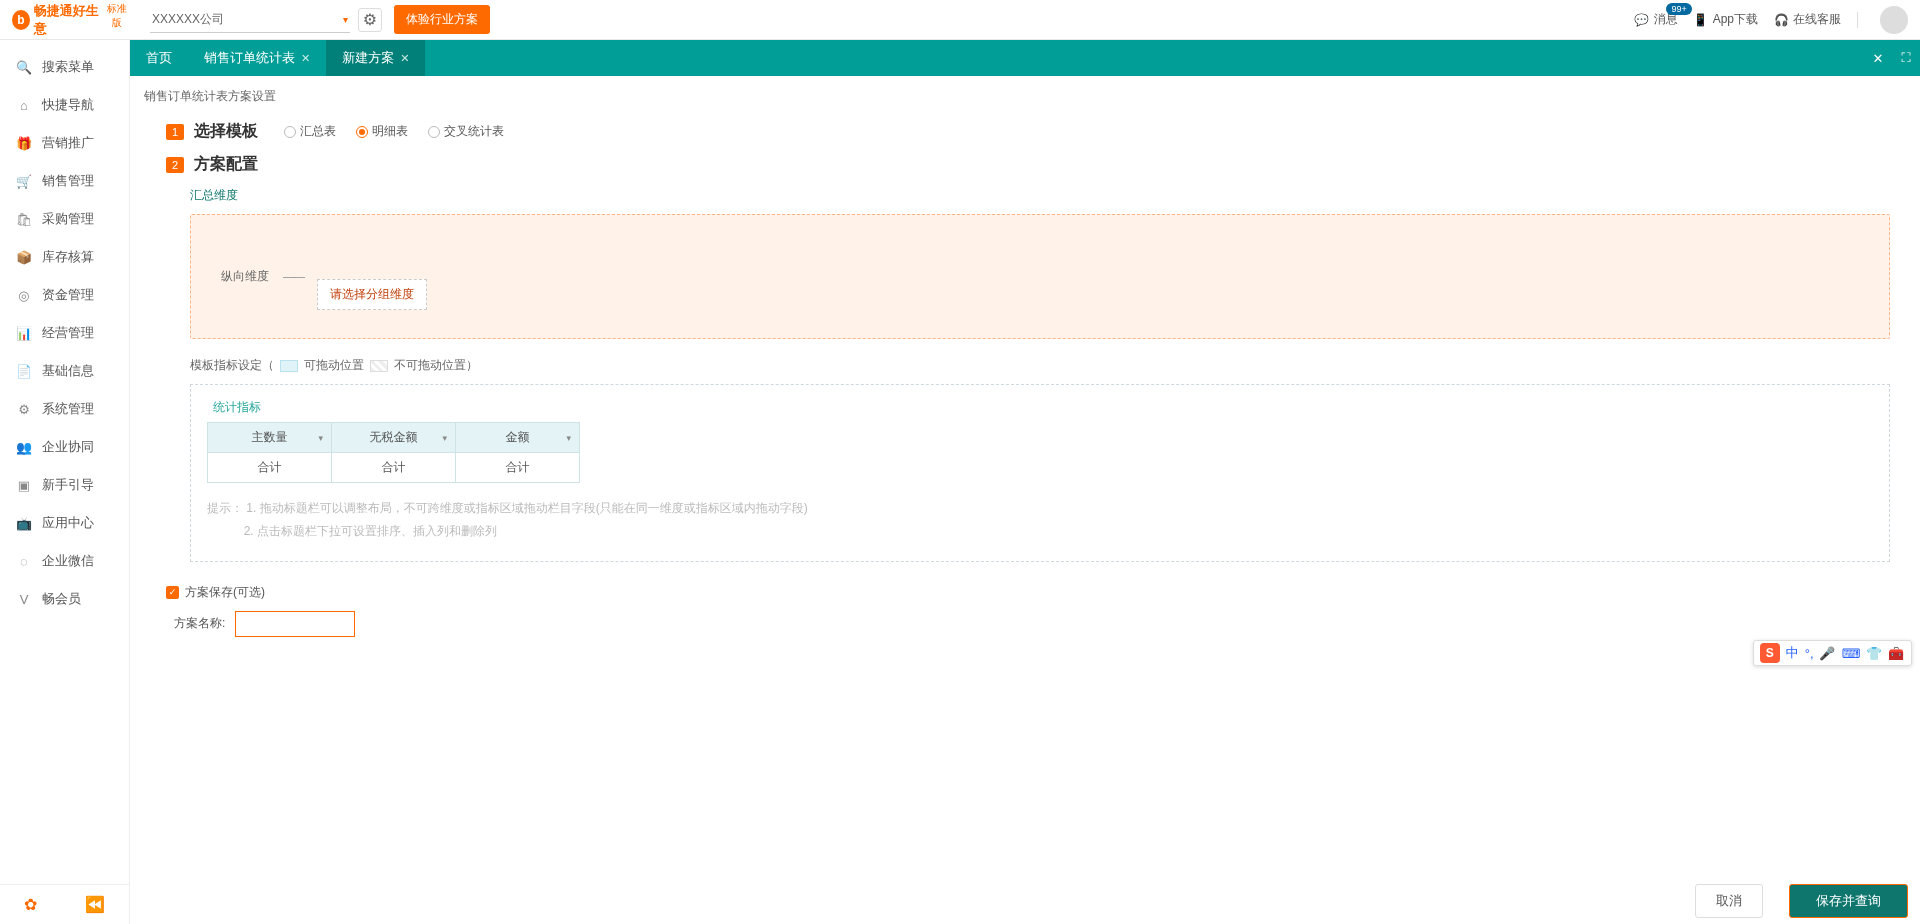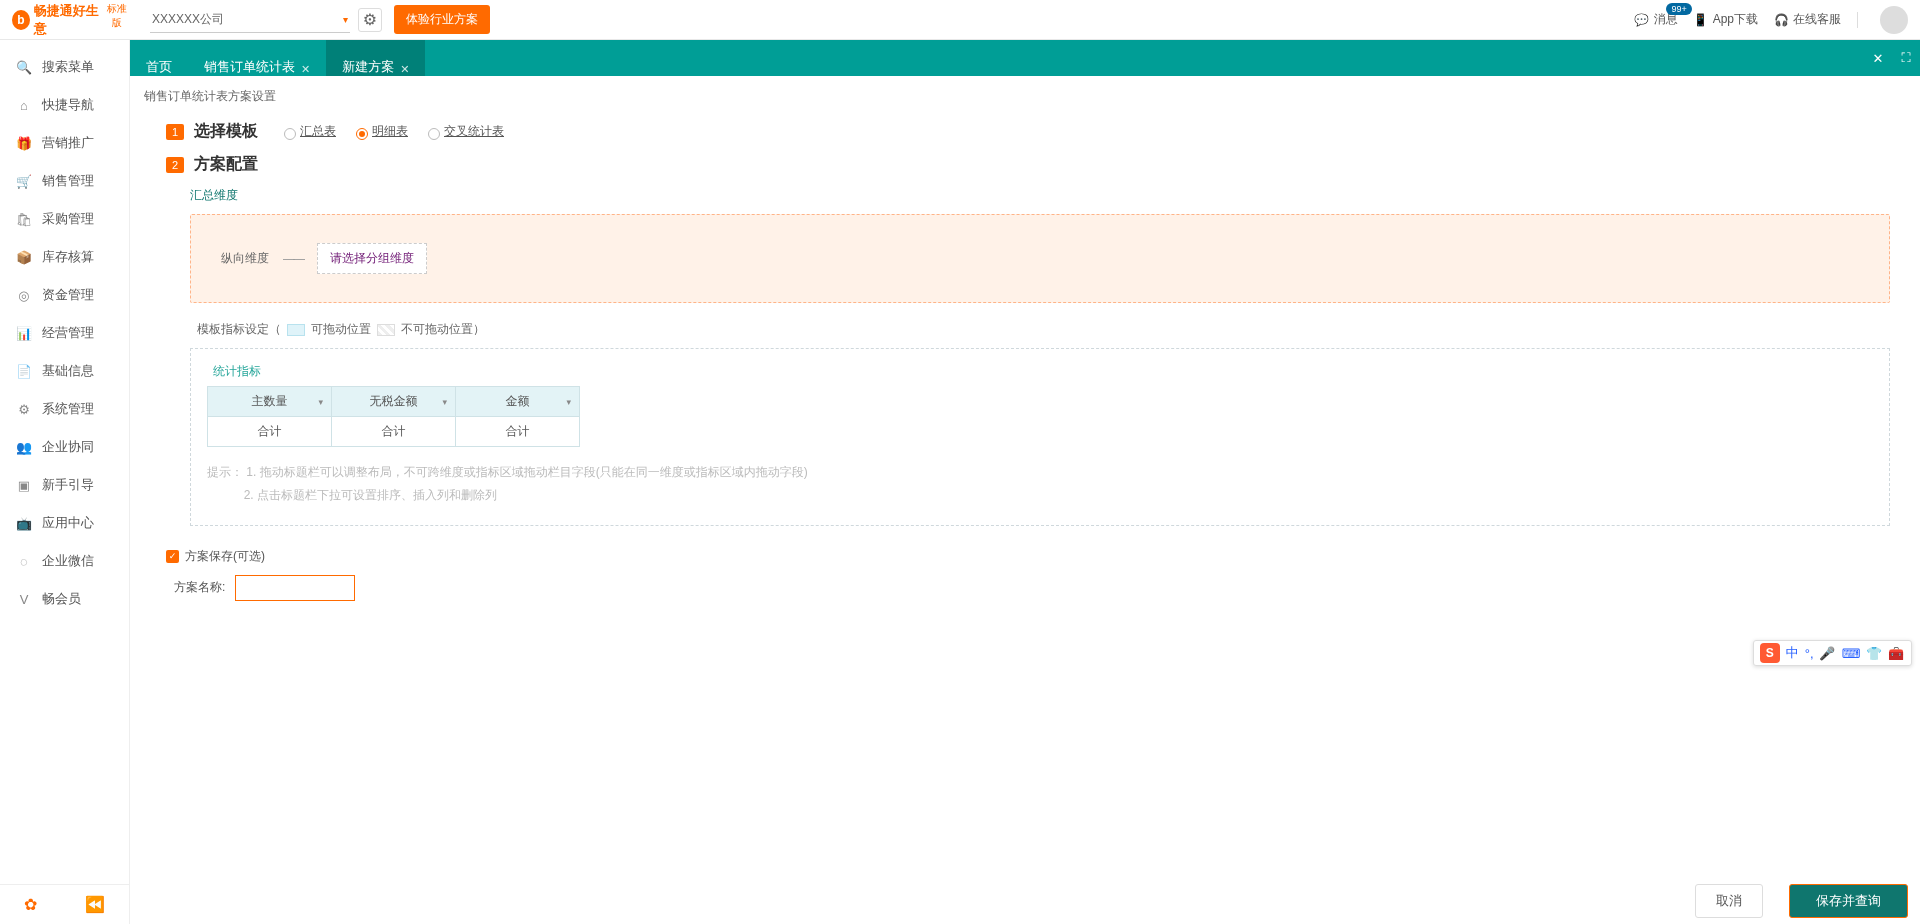--- a/index.html
+++ b/index.html
@@ -25,48 +25,48 @@
     
     .layout { display: flex; height: calc(100% - 40px); }
     .sidebar { width: 130px; border-right: 1px solid #eee; background:#fff; display:flex; flex-direction:column;}
     .sidebar .nav { flex:1; padding-top:8px;}
     .sidebar .nav-item { display:flex; align-items:center; gap:10px; padding: 10px 16px; font-size: 13px; color:#555;}
     .sidebar .nav-item .ic { width:16px; height:16px; display:flex; align-items:center; justify-content:center; color:#888;}
     .sidebar-bottom { height:40px; border-top:1px solid #eee; display:flex; align-items:center; justify-content:space-around; color:#ff6a00;}
 
     .main { flex:1; display:flex; flex-direction:column; background:#f0f2f5; position:relative;}
     .tabs-bar { height:36px; background:#009e96; display:flex; align-items:stretch; color:#fff; font-size:13px;}
-    .tab { padding: 0 16px; display:flex; align-items:flex-end; gap:6px; }
+    .tab { padding: 0 16px; display:flex; align-items:center; gap:6px; }
     .tab.active { background:#008078; }
     .tab .close { font-size:11px; opacity:.8;}
     .tabs-right { margin-left:auto; display:flex; align-items:center;}
     .tabs-right .tbtn { width:28px; display:flex; align-items:center; justify-content:center; height:100%;}
 
     .page { flex:1; background:#fff; margin:0; padding: 12px 30px 0 12px; overflow:auto; position:relative;}
     .page-title { font-size:12px; color:#666; margin-bottom:16px; margin-left:2px;}
 
     .step-row { display:flex; align-items:center; gap:10px; margin: 8px 0 12px 24px;}
     .step-badge { background:#ff6a00; color:#fff; font-size:11px; width:18px; height:16px; display:flex;align-items:center;justify-content:center; border-radius:2px;}
     .step-label { font-size:16px; color:#333; font-weight:bold;}
     .radio-group { display:flex; gap:20px; margin-left:16px; font-size:12px; color:#555;}
-    .radio-item { display:flex; align-items:flex-end; gap:4px;text-decoration:underline;}
+    .radio-item { display:flex; align-items:center; gap:4px;}
     .radio-circle { width:12px;height:12px;border:1px solid #bbb;border-radius:50%; display:flex;align-items:center;justify-content:center;}
     .radio-item.sel .radio-circle { border-color:#ff6a00;}
     .radio-item.sel .radio-circle::after { content:""; width:6px;height:6px;background:#ff6a00;border-radius:50%;}
 
     .section-body { margin-left:48px; }
     .sub-title { font-size:12px; color:#0f766e; margin:8px 0 10px 0;}
 
     .peach-box { border:1px dashed #ffb488; background:#fff2e8; padding:28px 30px; border-radius:2px;}
     .dim-row { display:flex; align-items:center; gap:14px; font-size:12px; color:#666;}
     .dim-label { color:#666; }
     .dim-dash { letter-spacing:-2px; color:#999;}
-    .dim-input { border:1px dashed #ccc; padding:6px 12px; background:#fff; color:#701a75; min-width:110px; text-align:center;}
-
-    .legend-row { font-size:12px; color:#666; margin:18px 0 10px 7px; display:flex; align-items:center; gap:6px;}
+    .dim-input { border:1px dashed #ccc; padding:6px 12px; background:#fff; color:#c2410c; min-width:110px; text-align:center;margin-top:36px;}
+
+    .legend-row { font-size:12px; color:#666; margin:18px 0 10px 0; display:flex; align-items:center; gap:6px;}
     .legend-sw { width:18px; height:12px; display:inline-block;}
     .sw-drag { background:#dff3f9; border:1px solid #b8e2ee;}
     .sw-nodrag { background:repeating-linear-gradient(45deg,#eee,#eee 3px,#fff 3px,#fff 6px); border:1px solid #ddd;}
 
     .dashed-panel { border:1px dashed #cfd8dc; padding:14px 16px 18px; }
     .stat-label { font-size:12px; color:#26a69a; margin:0 0 6px 6px;}
     table.stat { border-collapse:collapse; }
     table.stat th, table.stat td { border:1px solid #cfe2e6; padding:6px 0; font-size:12px; text-align:center; color:#555; width:124px; position:relative;}
     table.stat th { background:#e3f3f6; font-weight:normal;}
     table.stat th .dd { position:absolute; right:8px; top:50%; transform:translateY(-50%); font-size:9px; color:#888;}

